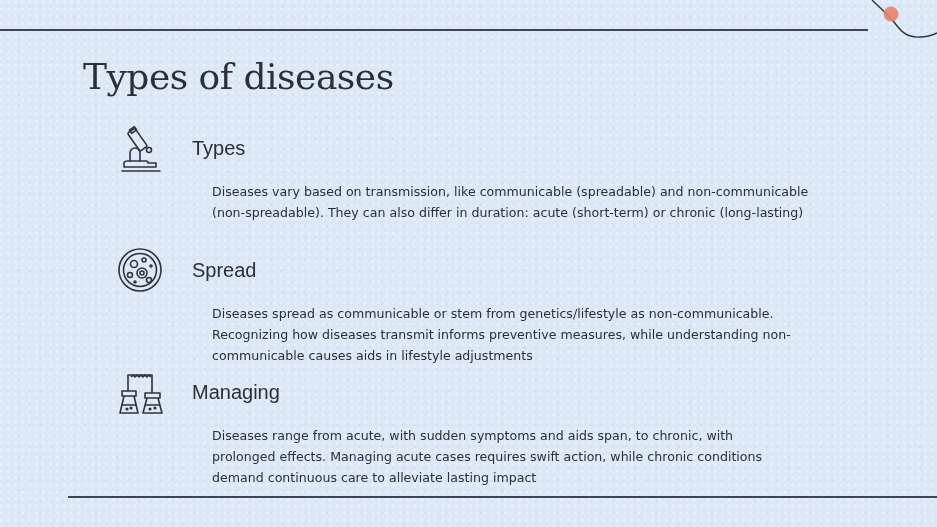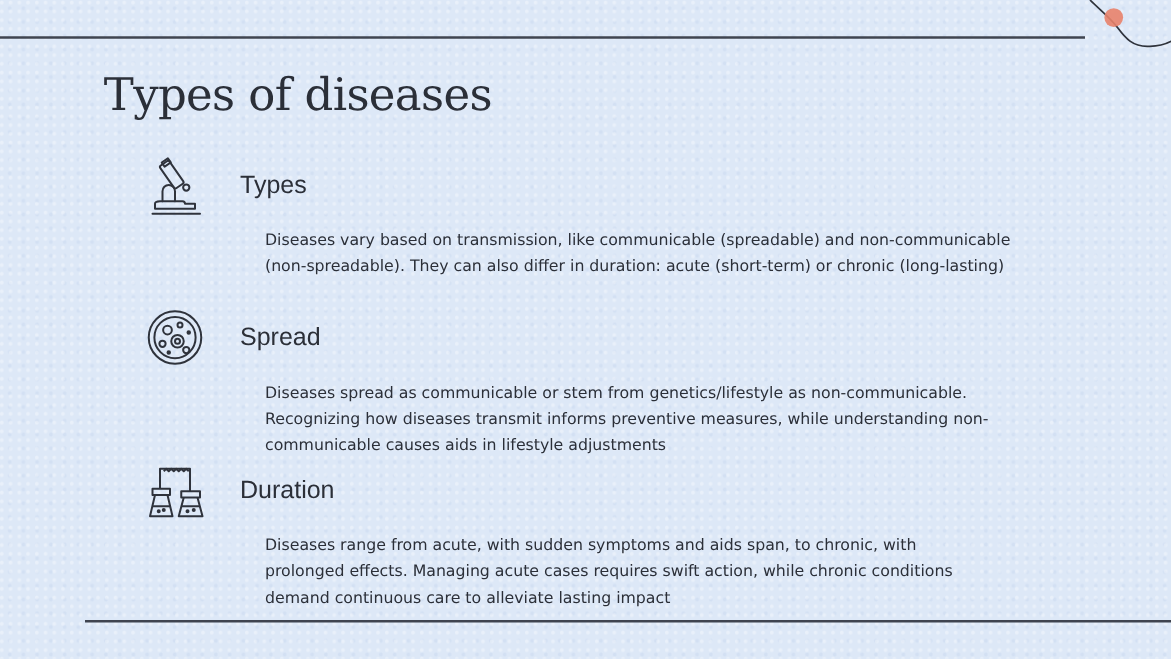--- a/index.html
+++ b/index.html
@@ -89,15 +89,15 @@
     <rect x="6" y="22" width="14" height="5"></rect>
     <path d="M8 27 L4 44 H22 L18 27"></path>
     <rect x="29" y="24" width="15" height="5"></rect>
     <path d="M31 29 L27 44 H46 L42 29"></path>
     <path d="M6 36 H20 M29 36 H44"></path>
     <circle cx="11" cy="40" r="0.8" fill="#2f333c"></circle>
     <circle cx="15" cy="39" r="0.8" fill="#2f333c"></circle>
     <circle cx="34" cy="40" r="0.8" fill="#2f333c"></circle>
     <circle cx="39" cy="39" r="0.8" fill="#2f333c"></circle>
   </svg>
-  <h2>Duration</h2>
+  <h2>Managing</h2>
   <p>Diseases range from acute, with sudden symptoms and aids span, to chronic, with prolonged effects. Managing acute cases requires swift action, while chronic conditions demand continuous care to alleviate lasting impact</p>
 </div>
 
 </body></html>

